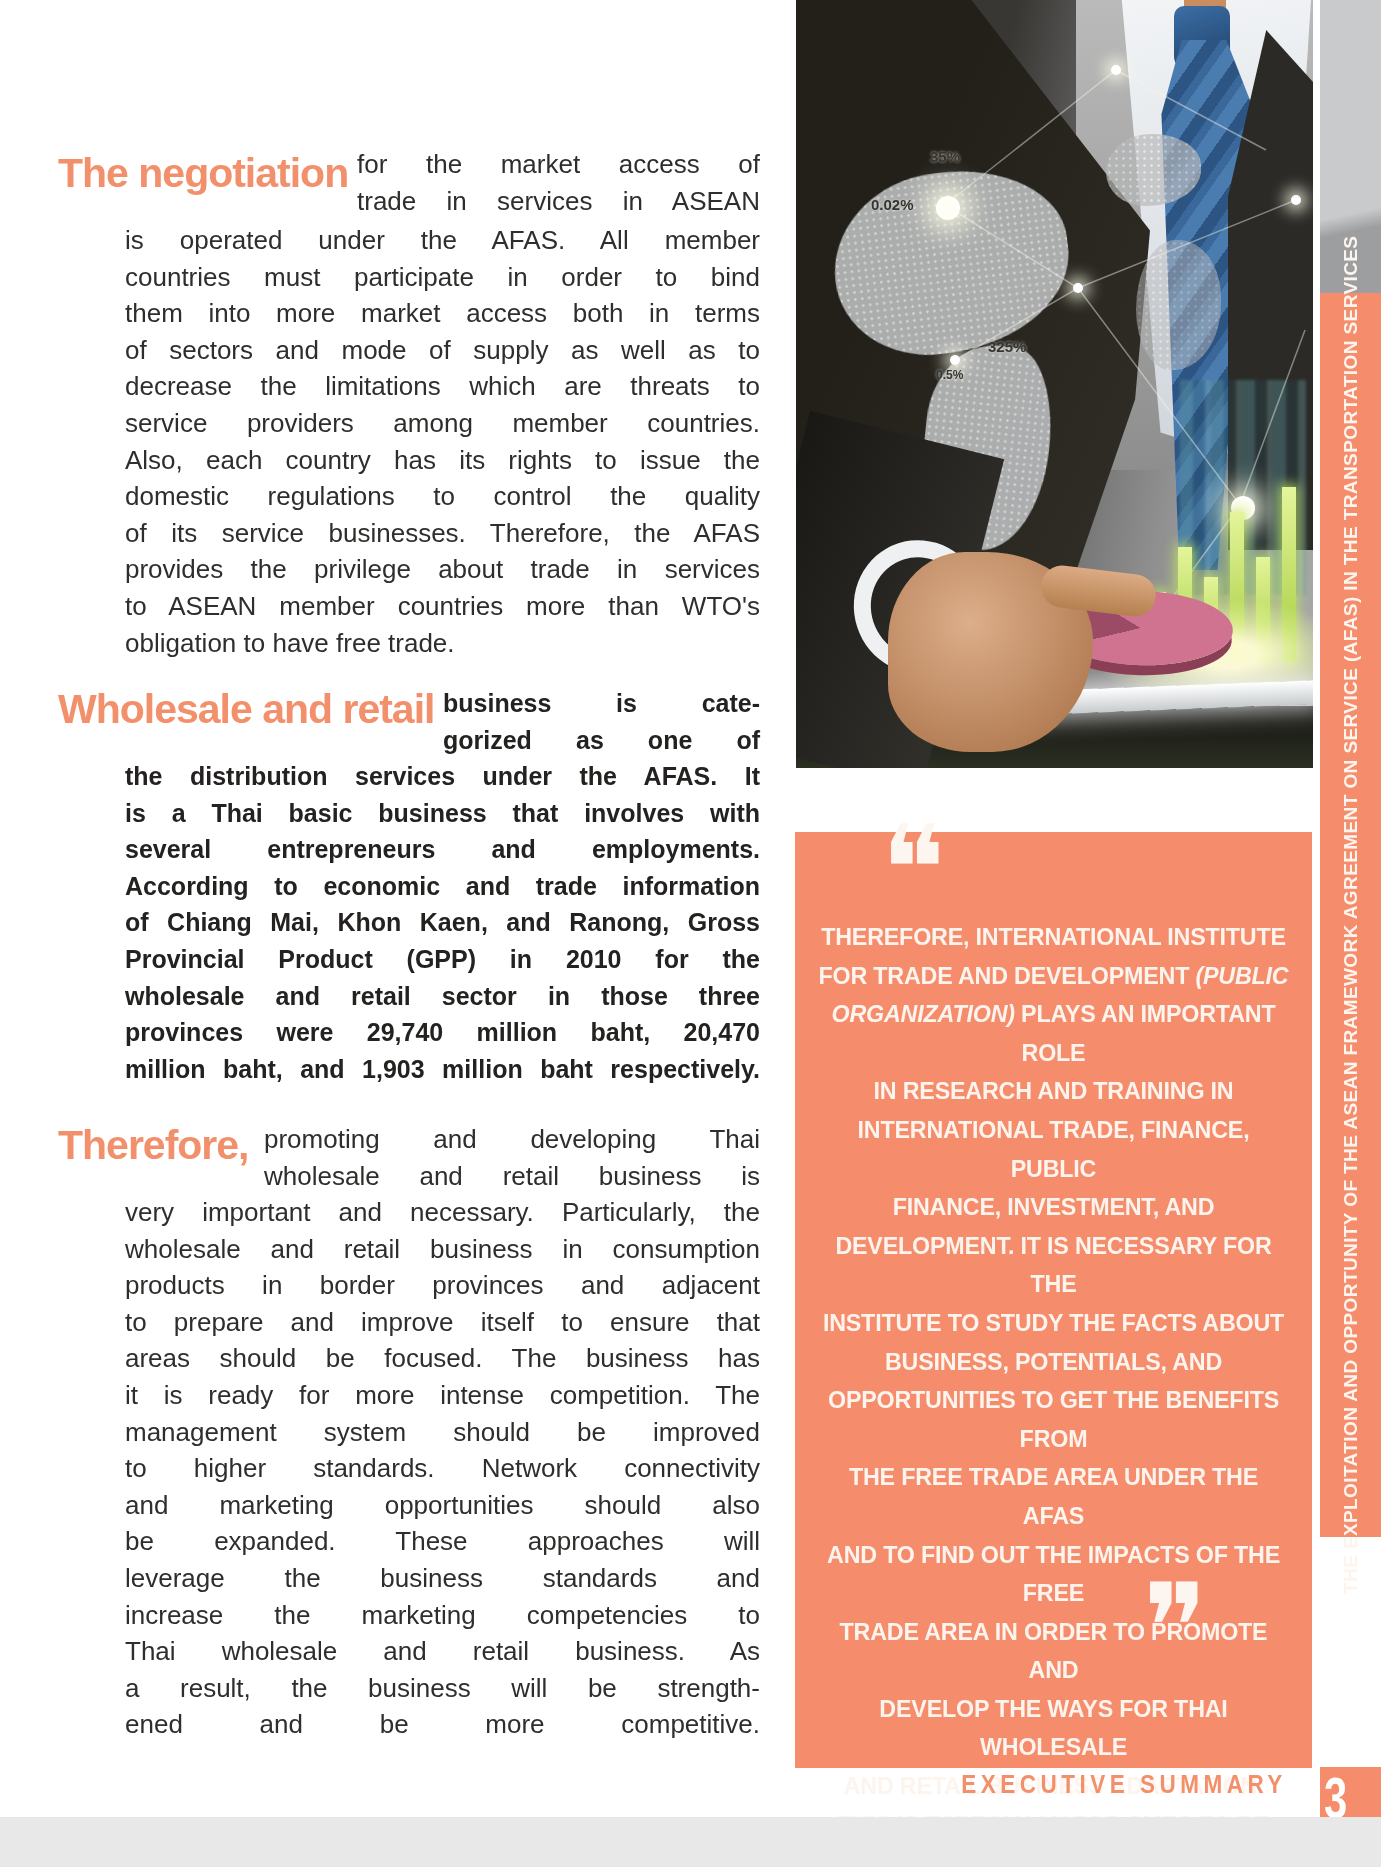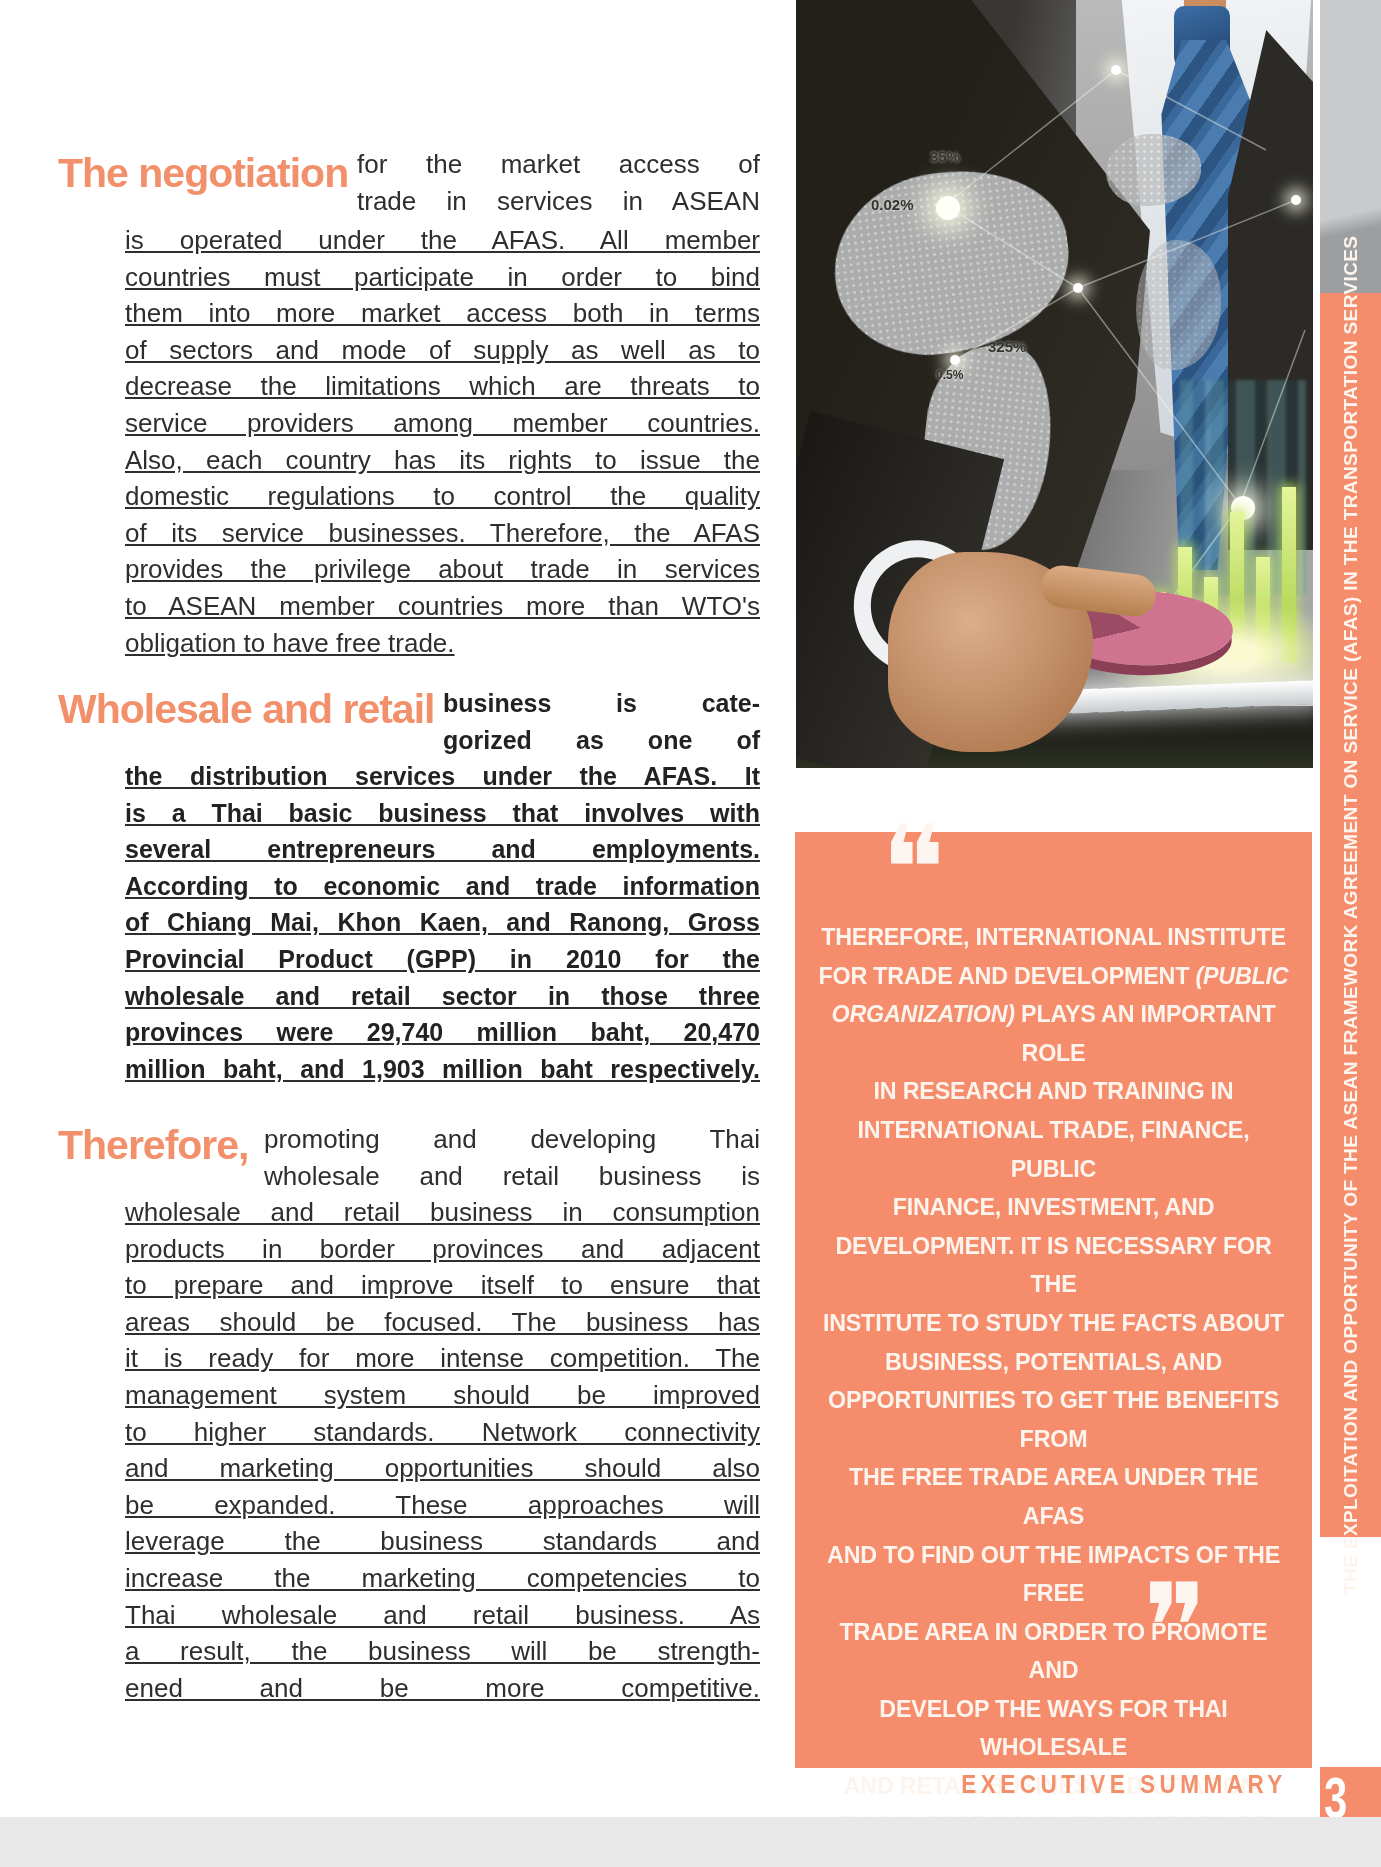--- a/index.html
+++ b/index.html
@@ -7,21 +7,21 @@
         font-family:"Liberation Sans",sans-serif;}
 
   
   #text-col{position:absolute;left:58px;top:0;width:702px;height:1790px;color:#2f2e2c;}
   .sec-heading{position:absolute;color:#f3906c;font-weight:700;font-size:41px;letter-spacing:-1px;white-space:nowrap;}
   #h1{left:0;top:150px;} #h2{left:0;top:686px;} #h3{left:0;top:1122px;}
   .lead{position:absolute;} 
   #lead1{left:299px;top:146px;width:403px;}
   #lead2{left:385px;top:685px;width:317px;}
   #lead3{left:206px;top:1121px;width:496px;}
-  .body-block{position:absolute;left:67px;width:635px;text-decoration:underline;}
+  .body-block{position:absolute;left:67px;width:635px;}
   #body1{top:222px;} #body2{top:758px;} #body3{top:1194px;}
   .line{font-size:26px;line-height:36.6px;text-align:justify;text-align-last:justify;}
   .line.short-last{text-align-last:left;}
   #body2 .line, #lead2 .line{font-weight:700;font-size:25px;color:#232220;}
 
   
   #photo{position:absolute;left:796px;top:0;width:517px;height:768px;overflow:hidden;
          background:linear-gradient(100deg,#393734 0 34%,#6f706f 55%,#999a99 75%,#a8a9a9 100%);}
   .ph-graybg{position:absolute;left:280px;top:0;width:237px;height:470px;background:linear-gradient(to bottom,#b9bab9,#8d8e8d);}
   .ph-shirt{position:absolute;left:300px;top:0;width:215px;height:470px;background:linear-gradient(170deg,#f2f4f6,#ccd3da);
@@ -147,20 +147,21 @@
         <div class="line">provinces were 29,740 million baht, 20,470</div>
         <div class="line">million baht, and 1,903 million baht respectively.</div>
       </div>
 
     <div class="sec-heading" id="h3">Therefore,</div>
     <div class="lead" id="lead3">
         <div class="line">promoting and developing Thai</div>
         <div class="line">wholesale and retail business is</div>
       </div>
     <div class="body-block" id="body3">
+        <div class="line">very important and necessary. Particularly, the</div>
         <div class="line">wholesale and retail business in consumption</div>
         <div class="line">products in border provinces and adjacent</div>
         <div class="line">to prepare and improve itself to ensure that</div>
         <div class="line">areas should be focused. The business has</div>
         <div class="line">it is ready for more intense competition. The</div>
         <div class="line">management system should be improved</div>
         <div class="line">to higher standards. Network connectivity</div>
         <div class="line">and marketing opportunities should also</div>
         <div class="line">be expanded. These approaches will</div>
         <div class="line">leverage the business standards and</div>

